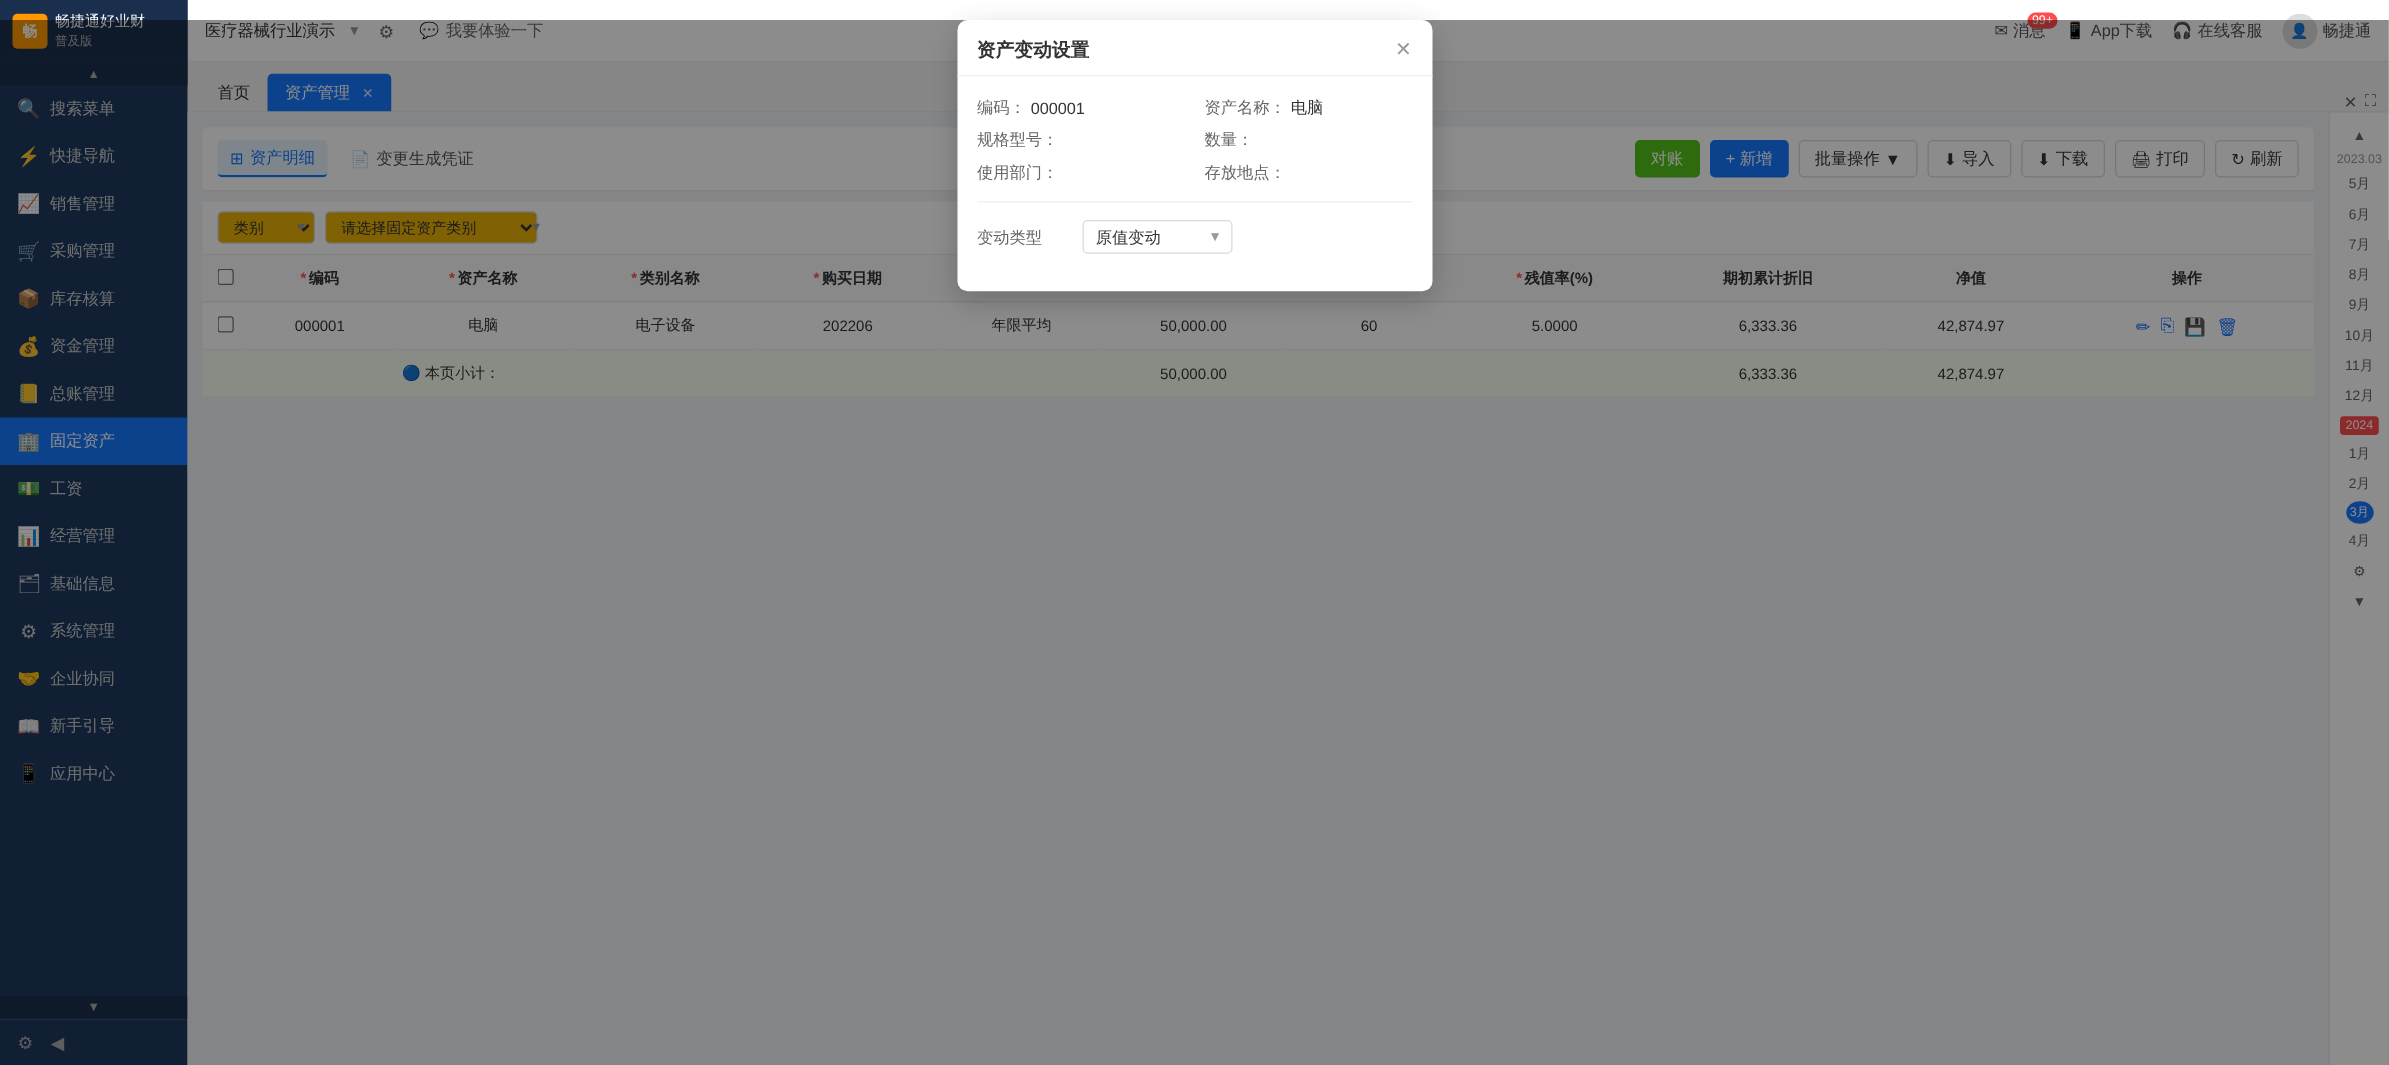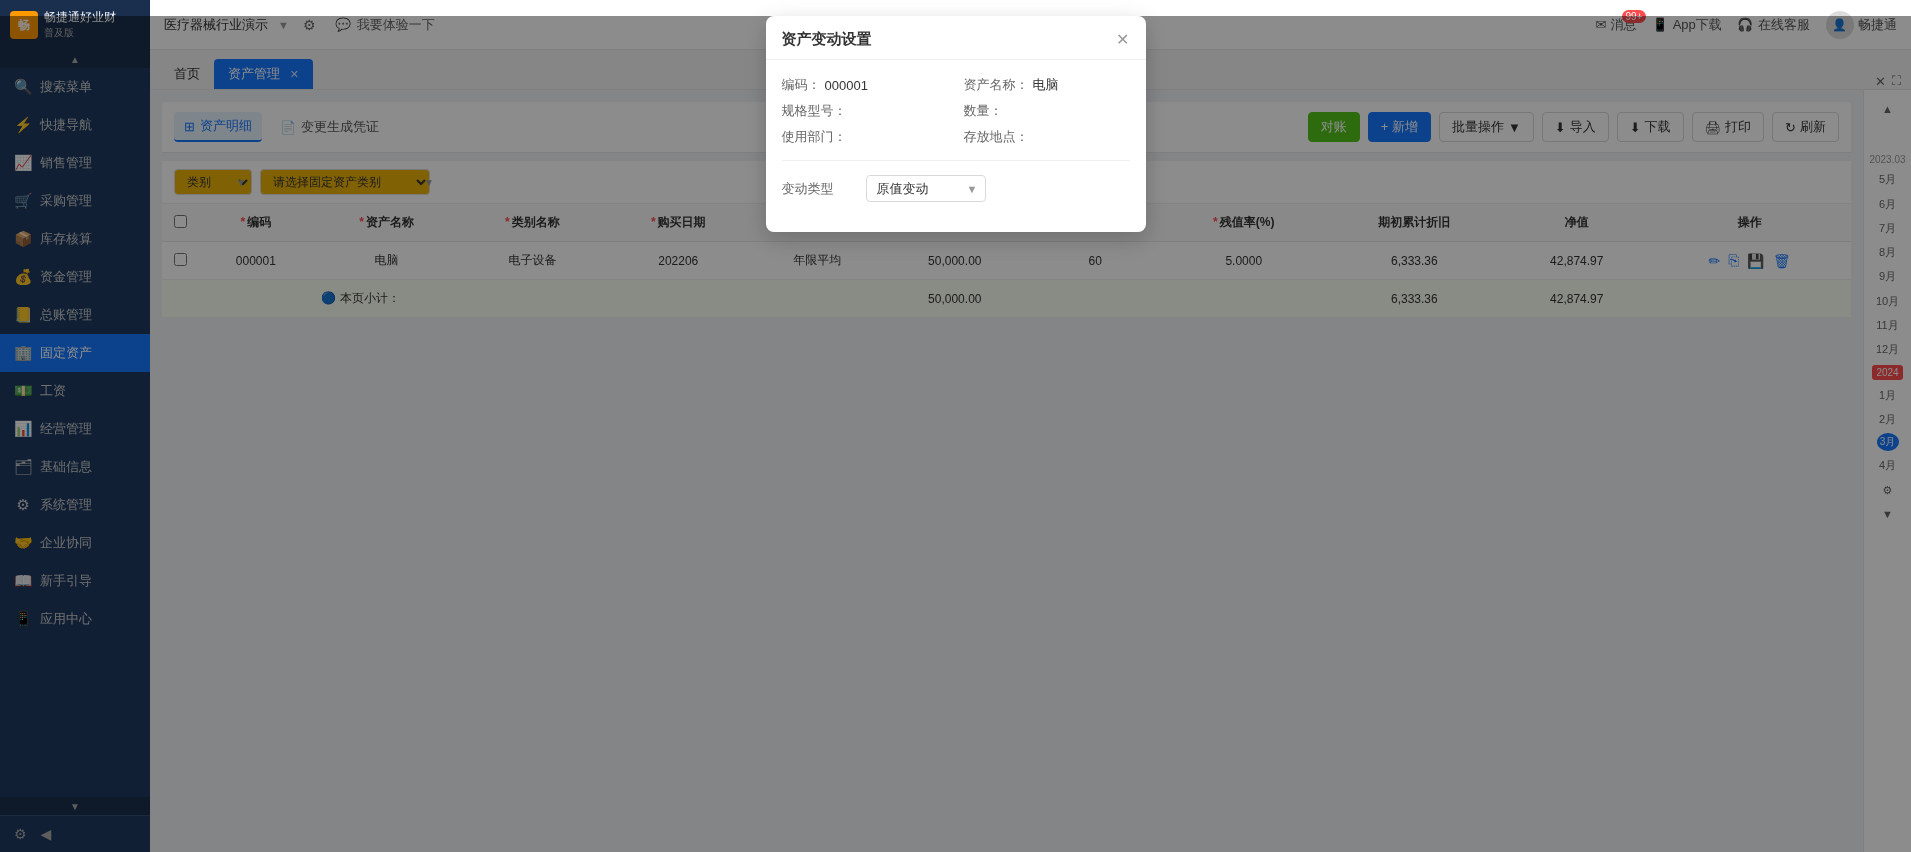--- a/index.html
+++ b/index.html
@@ -465,21 +465,21 @@
               <td></td>
             </tr>
           </tbody>
         </table>
       </div>
 
     </div>
 
     <div class="timeline">
       <div class="timeline-item">▲</div>
-      <div style="font-size:10px; color:#999; text-align:right; line-height:1.2;margin-top:32px;">2023.03</div>
+      <div style="font-size:10px; color:#999; text-align:right; line-height:1.2;">2023.03</div>
       <div class="timeline-item">5月</div>
       <div class="timeline-item">6月</div>
       <div class="timeline-item">7月</div>
       <div class="timeline-item">8月</div>
       <div class="timeline-item">9月</div>
       <div class="timeline-item">10月</div>
       <div class="timeline-item">11月</div>
       <div class="timeline-item">12月</div>
       <div class="timeline-year">2024</div>
       <div class="timeline-item">1月</div>

